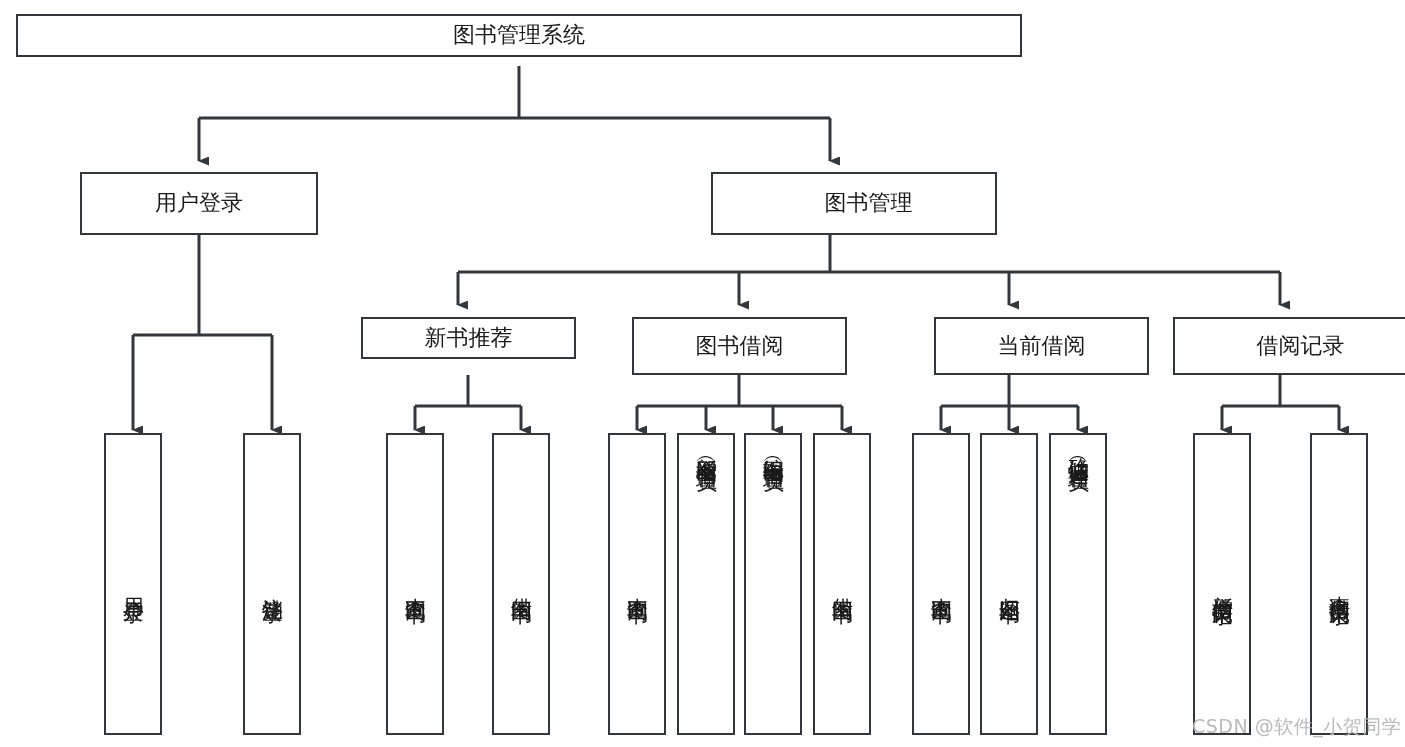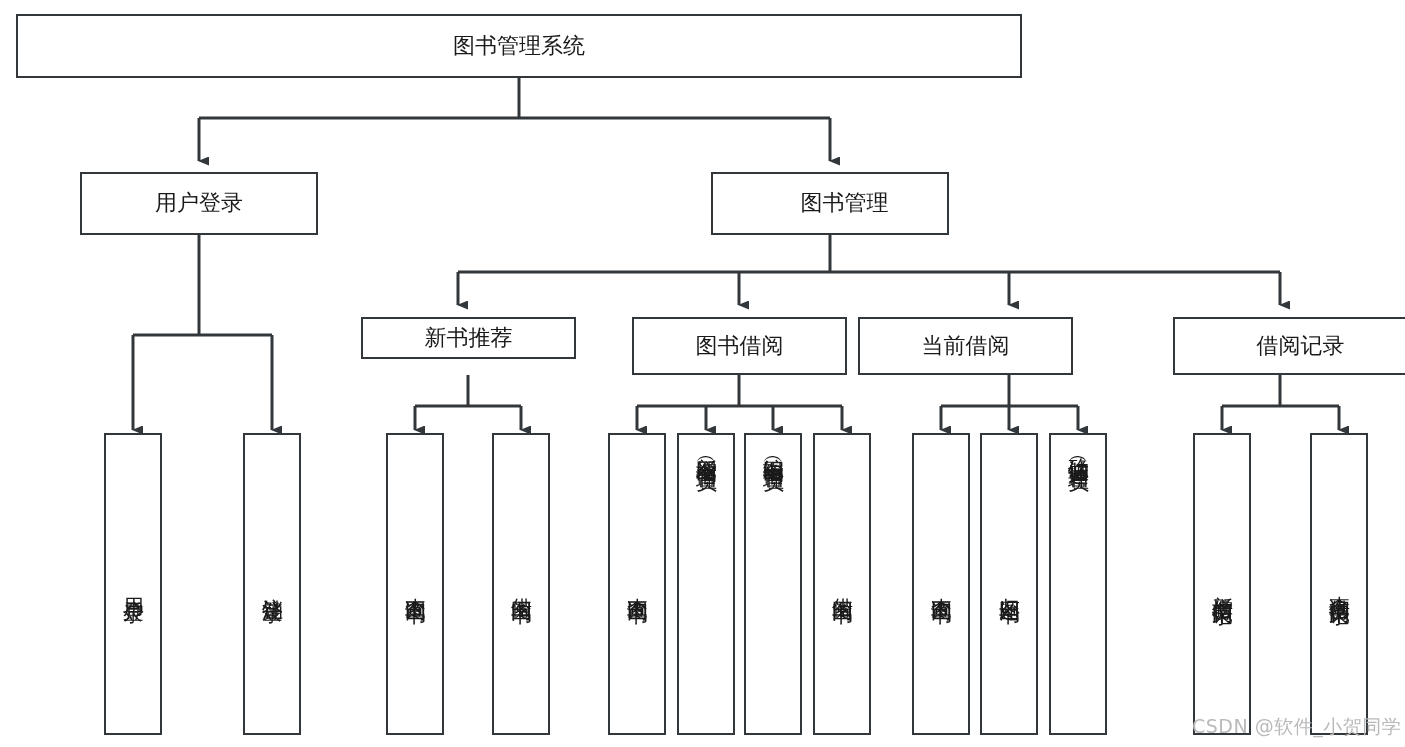--- a/index.html
+++ b/index.html
@@ -112,38 +112,38 @@
       <path d="M1009,406 L1009,430" marker-end="url(#arrow)"></path>
       <path d="M1078,406 L1078,430" marker-end="url(#arrow)"></path>
 
       <path d="M1280,375 L1280,406"></path>
       <path d="M1222,406 L1339,406"></path>
       <path d="M1222,406 L1222,430" marker-end="url(#arrow)"></path>
       <path d="M1339,406 L1339,430" marker-end="url(#arrow)"></path>
     </g>
   </svg>
 
-  <div class="node horiz" style="left:16px; top:14px; width:1006px; height:64px;">
+  <div class="node horiz" style="left:16px; top:14px; width:1006px; height:43px;">
     <span>图书管理系统</span>
   </div>
 
   <div class="node horiz" style="left:80px; top:172px; width:238px; height:63px;">
     <span>用户登录</span>
   </div>
-  <div class="node horiz" style="left:711px; top:172px; width:238px; height:63px;padding-left:29px;">
+  <div class="node horiz" style="left:711px; top:172px; width:286px; height:63px;padding-left:29px;">
     <span>图书管理</span>
   </div>
 
   <div class="node horiz" style="left:361px; top:317px; width:215px; height:42px;">
     <span>新书推荐</span>
   </div>
   <div class="node horiz" style="left:632px; top:317px; width:215px; height:58px;">
     <span>图书借阅</span>
   </div>
-  <div class="node horiz" style="left:858px; top:317px; width:215px; height:58px;">
+  <div class="node horiz" style="left:934px; top:317px; width:215px; height:58px;">
     <span>当前借阅</span>
   </div>
   <div class="node horiz" style="left:1173px; top:317px; width:255px; height:58px;">
     <span>借阅记录</span>
   </div>
 
   <div class="node vert" style="left:104px; top:433px; width:58px; height:302px;">
     <span class="vlabel">用户登录</span>
   </div>
   <div class="node vert" style="left:243px; top:433px; width:58px; height:302px;">

